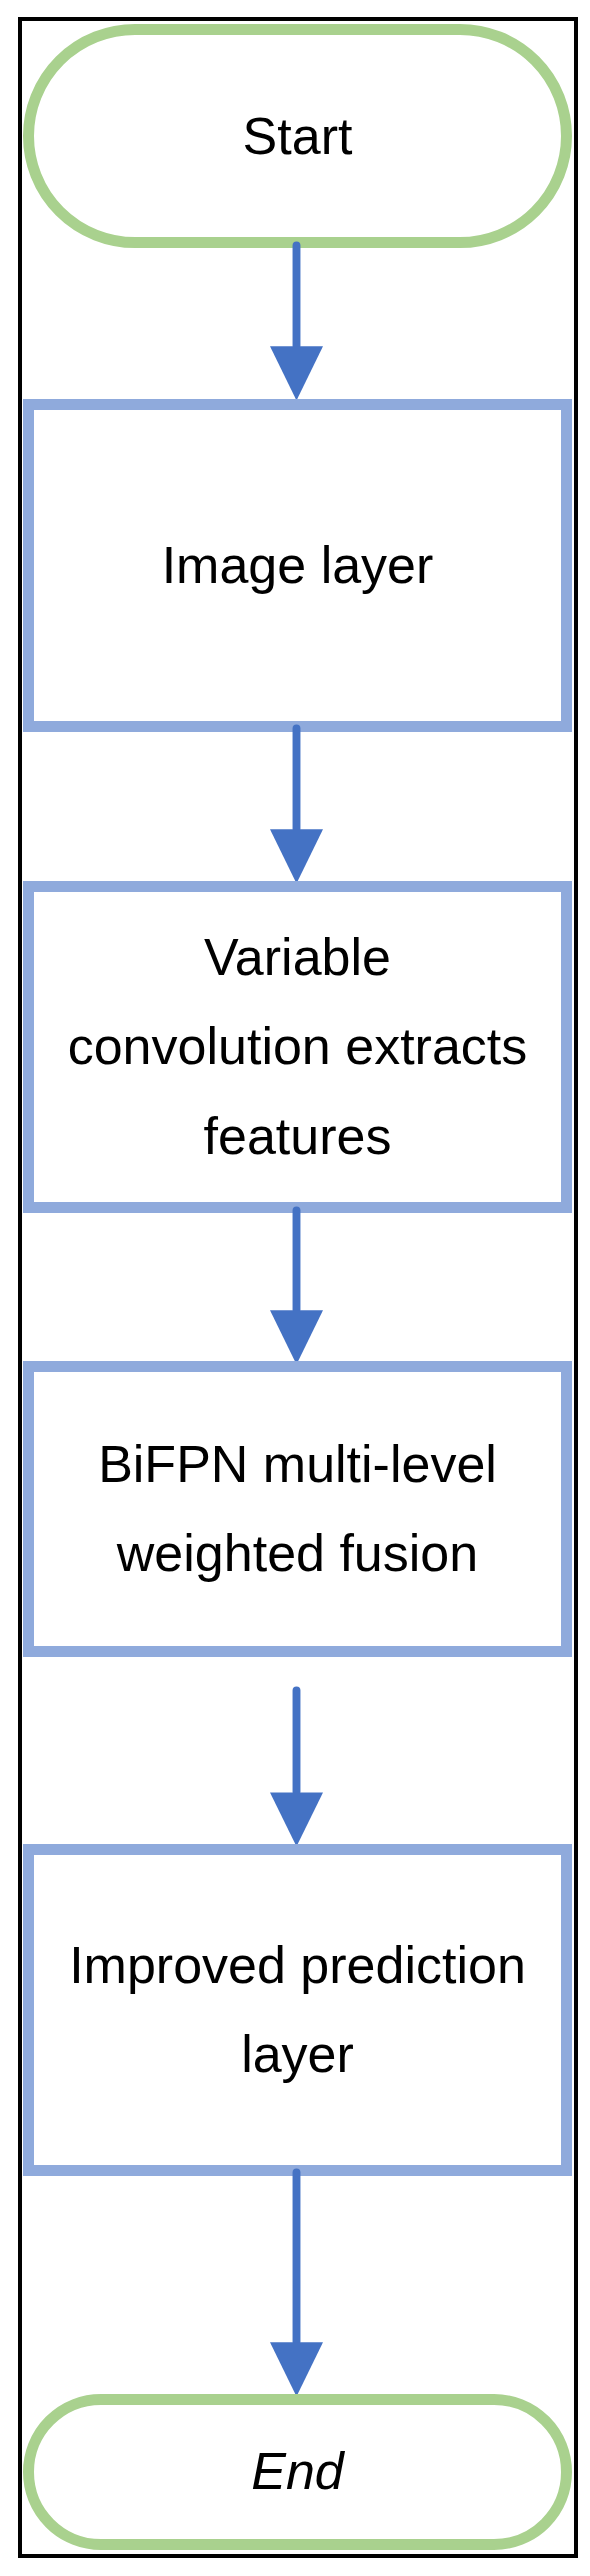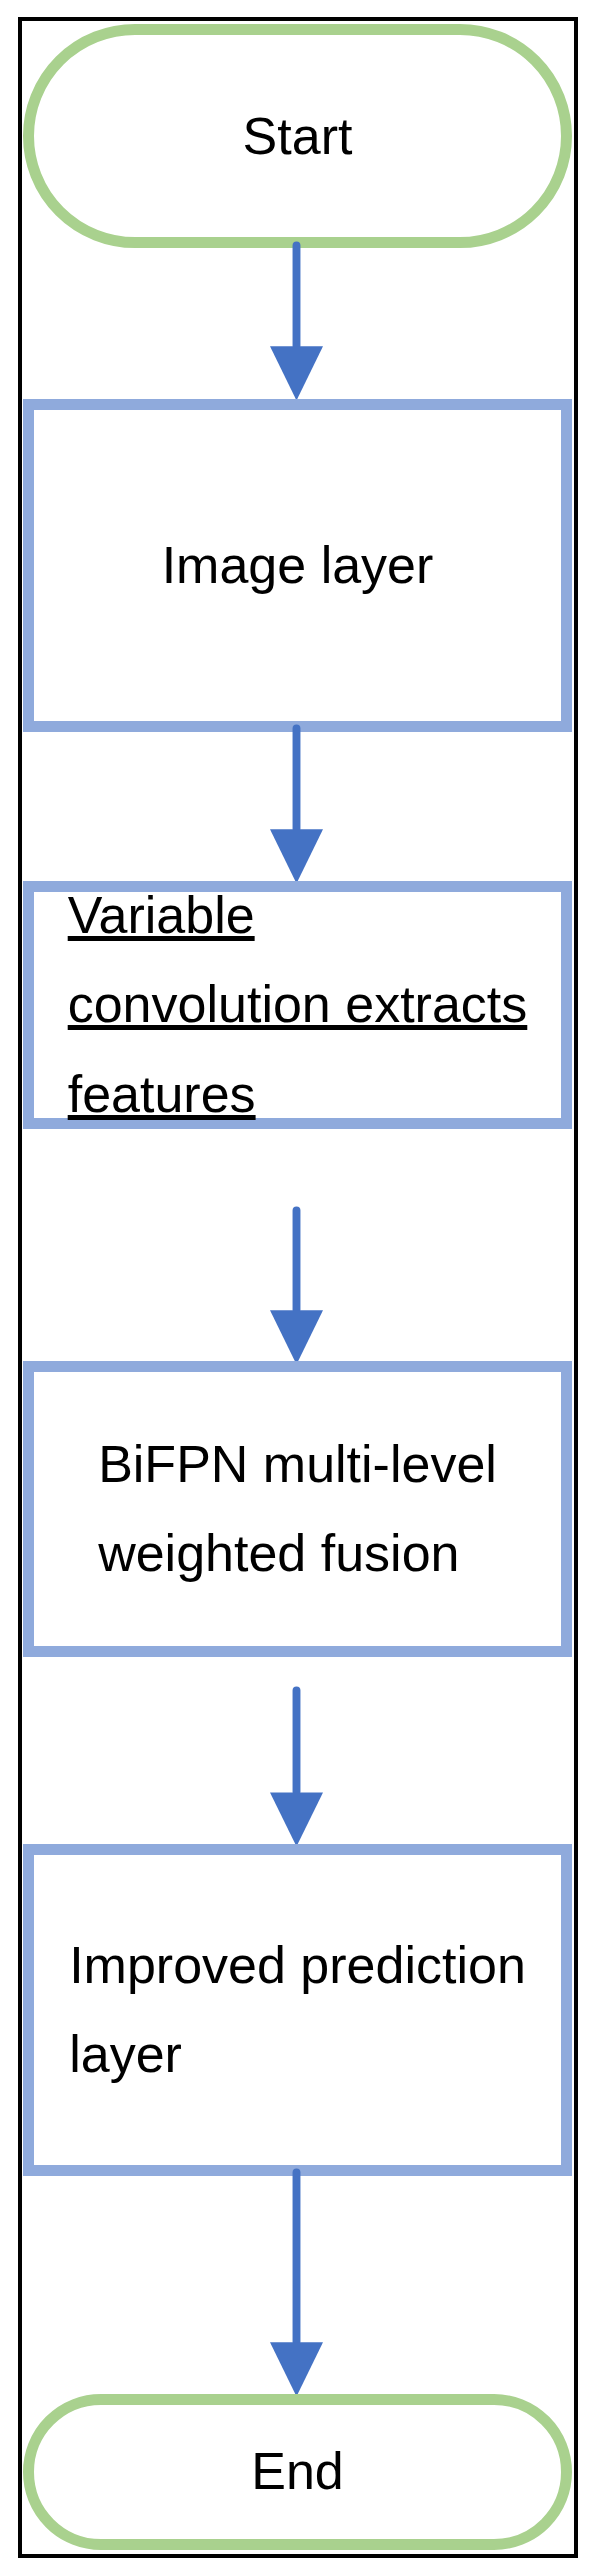--- a/index.html
+++ b/index.html
@@ -22,31 +22,31 @@
     border:4px solid var(--c-frame);box-sizing:border-box;
   }
   .node{
     position:absolute;left:23px;width:549px;box-sizing:border-box;
     display:flex;align-items:center;justify-content:center;
     background:#fff;
   }
   .node .label{
     color:var(--c-text);
     font-size:52px;line-height:1.72;
-    text-align:left;white-space:pre-line;
+    text-align:center;white-space:pre-line;
     letter-spacing:0px;
   }
   .terminator{border:11.4px solid var(--c-terminator);}
   .process{border:11.4px solid var(--c-process);}
   .n-start{top:24.4px;height:224px;border-radius:112px;}
   .n-image{top:399px;height:333px;}
-  .n-conv{top:881px;height:248px;text-decoration:underline;}
+  .n-conv{top:881px;height:332px;}
   .n-bifpn{top:1361px;height:296px;}
   .n-pred{top:1844px;height:332px;}
-  .n-end{top:2394px;height:156px;border-radius:78px;}
+  .n-end{top:2394px;height:156px;border-radius:78px;font-style:italic;}
   .arrow{position:absolute;left:270px;width:53px;display:block;}
   .a1{top:241px;height:160px;}
   .a2{top:724px;height:160px;}
   .a3{top:1206px;height:159px;}
   .a4{top:1686px;height:161px;}
   .a5{top:2168px;height:229px;}
   .arrow rect,.arrow polygon{fill:var(--c-arrow);}
 </style>
 </head>
 <body>

